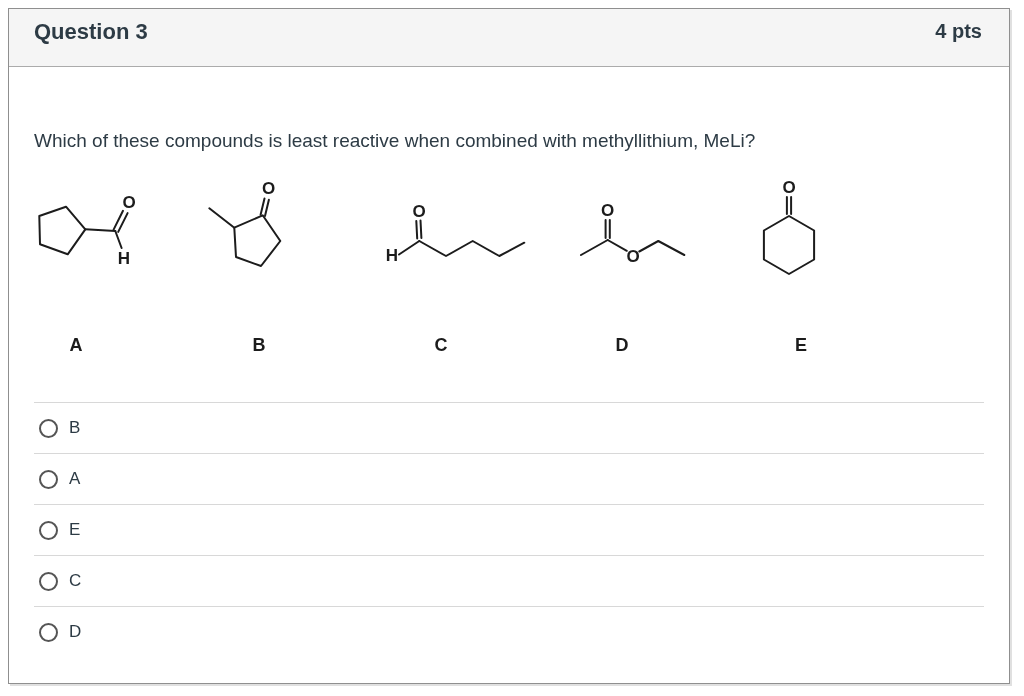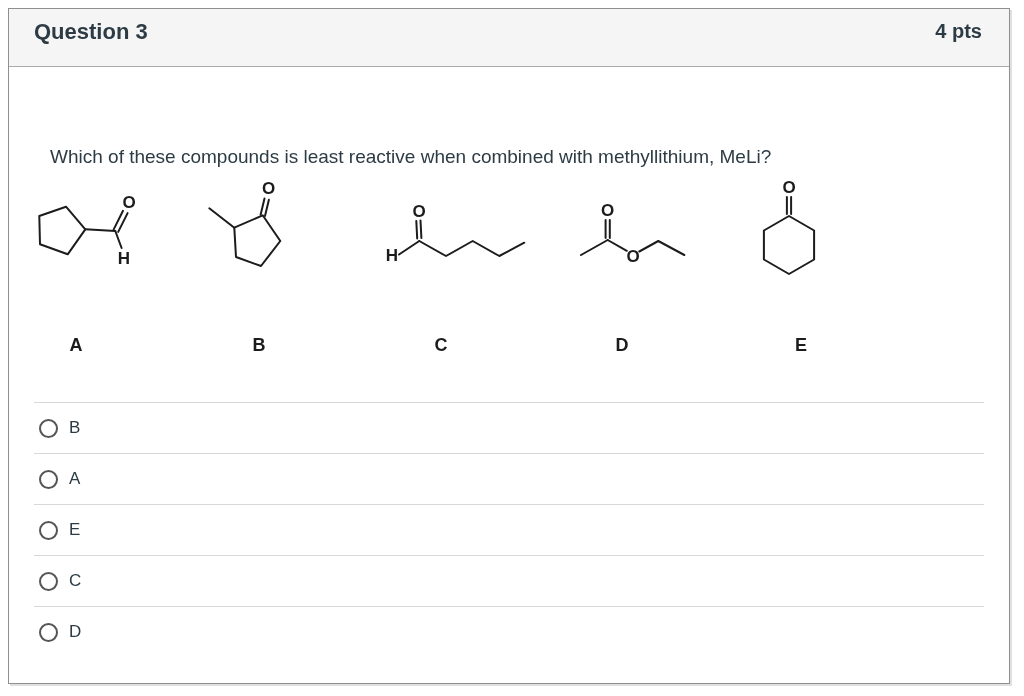--- a/index.html
+++ b/index.html
@@ -23,21 +23,21 @@
     border-bottom: 1px solid #ababab;
     display: flex; align-items: center; justify-content: space-between;
     padding: 0 27px 12px 25px;
     box-sizing: border-box;
     color: #2d3b45;
   }
   .qtitle { font-size: 22px; font-weight: 700; }
   .qpts   { font-size: 20px; font-weight: 700; }
   .qtext {
     position: absolute; left: 25px; top: 121px;
-    margin: 16px;
+    margin: 0;
     font-size: 19px; color: #2d3b45;
   }
   .structure { position: absolute; }
   .bond {
     stroke: #1c1c1c; stroke-width: 2; fill: none;
     stroke-linejoin: round; stroke-linecap: round;
   }
   .atom {
     font-family: "Liberation Sans", sans-serif;
     font-size: 17px; font-weight: 600;

